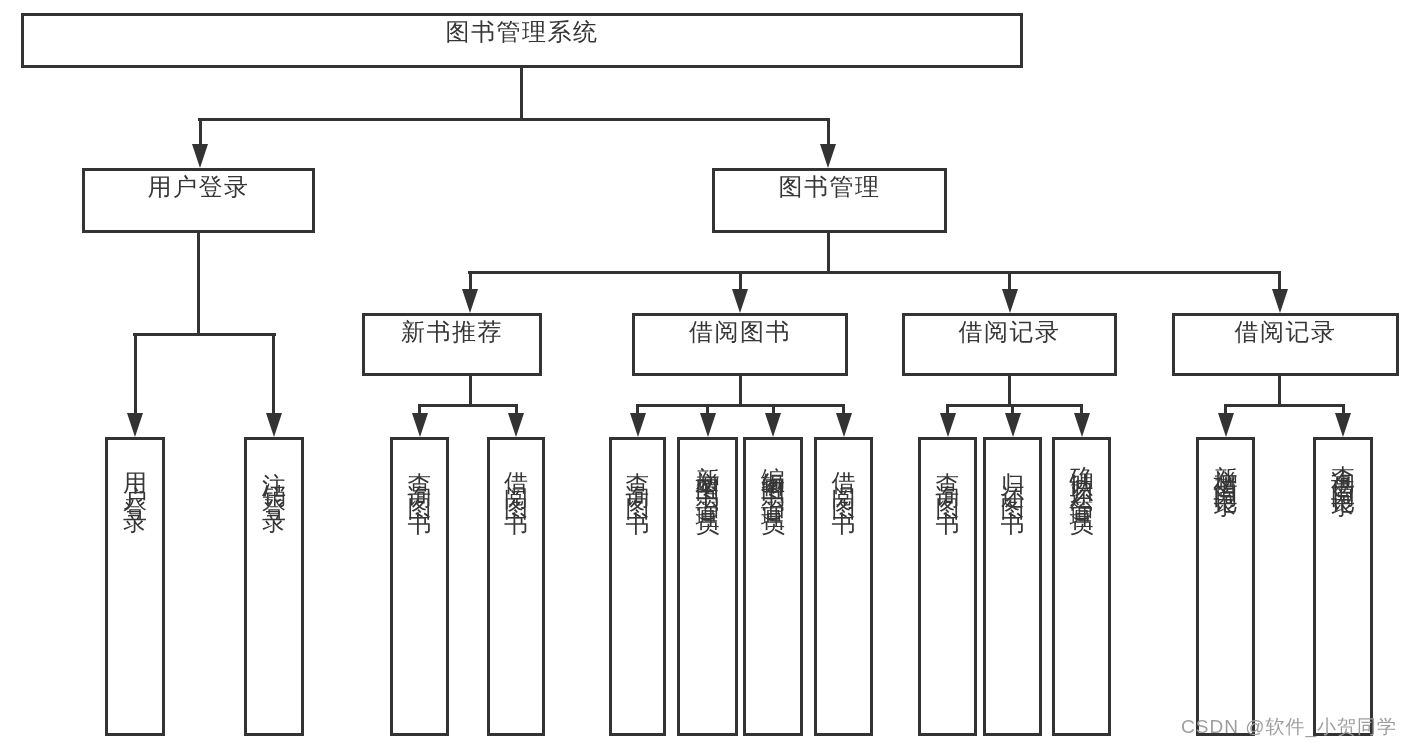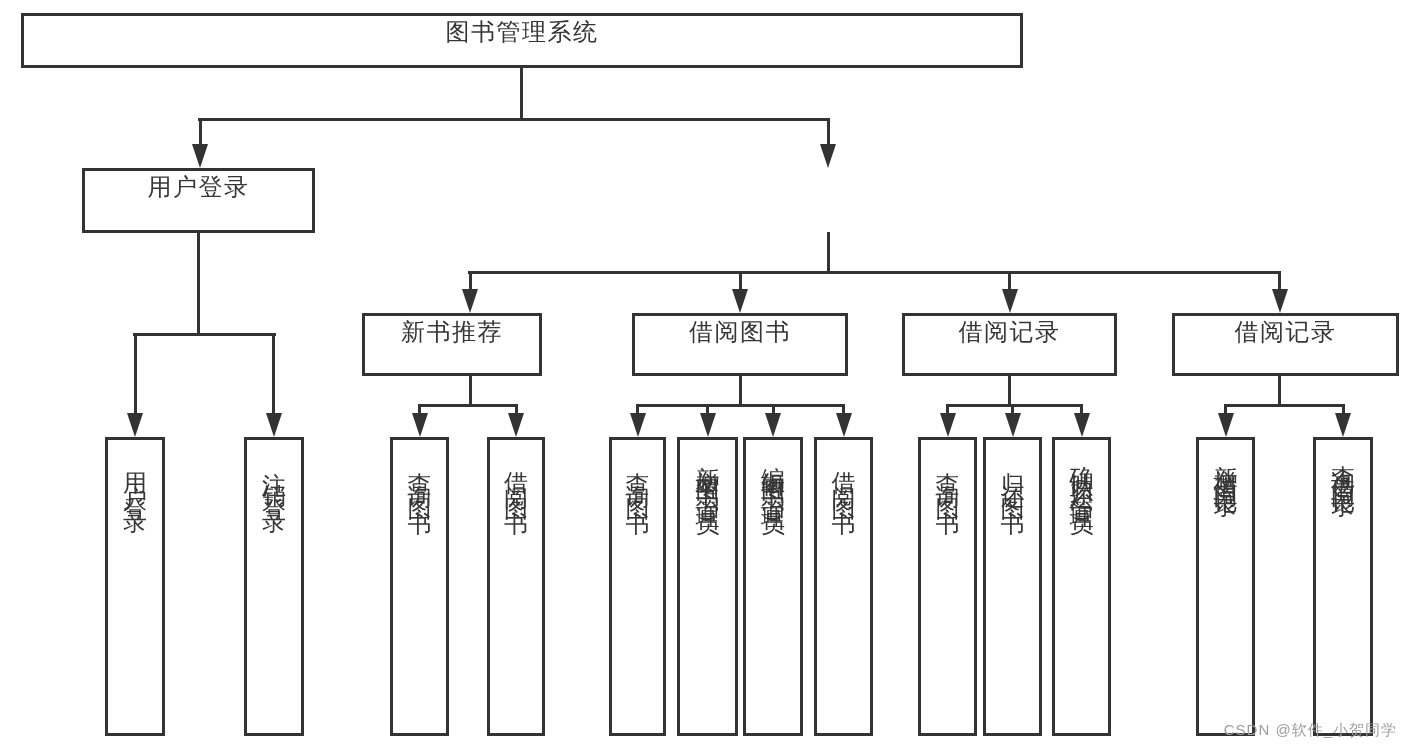--- a/index.html
+++ b/index.html
@@ -37,37 +37,40 @@
   .bar{position:absolute;height:3px;background:var(--line,#333333);}
   .ahead{
     position:absolute;width:0;height:0;
     border-left:8px solid transparent;
     border-right:8px solid transparent;
     border-top:24px solid var(--line,#333333);
   }
   .watermark{
     position:absolute;
     right:8px;bottom:7px;
-    font-size:15px;
+    font-size:19px;
     letter-spacing:1px;
     color:var(--wm,#9e9e9e);
     white-space:nowrap;
   }
 </style>
 </head>
 <body>
 
 <div class="canvas" style="--line: #333333; --text: #363636; --box-bg: #ffffff; --page-bg: #ffffff; --wm: #9e9e9e;">
 
   <div class="node hnode" style="left:21px;top:13px;width:1002px;height:55px">
     <span>图书管理系统</span>
   </div>
 
   <div class="node hnode" style="left:82px;top:168px;width:233px;height:65px">
     <span>用户登录</span>
+  </div>
+  <div class="node hnode" style="left:712px;top:168px;width:235px;height:65px">
+    <span>图书管理</span>
   </div>
 
   <div class="node hnode" style="left:362px;top:313px;width:180px;height:63px">
     <span>新书推荐</span>
   </div>
   <div class="node hnode" style="left:632px;top:313px;width:216px;height:63px">
     <span>借阅图书</span>
   </div>
   <div class="node hnode" style="left:902px;top:313px;width:215px;height:63px">
     <span>借阅记录</span>

